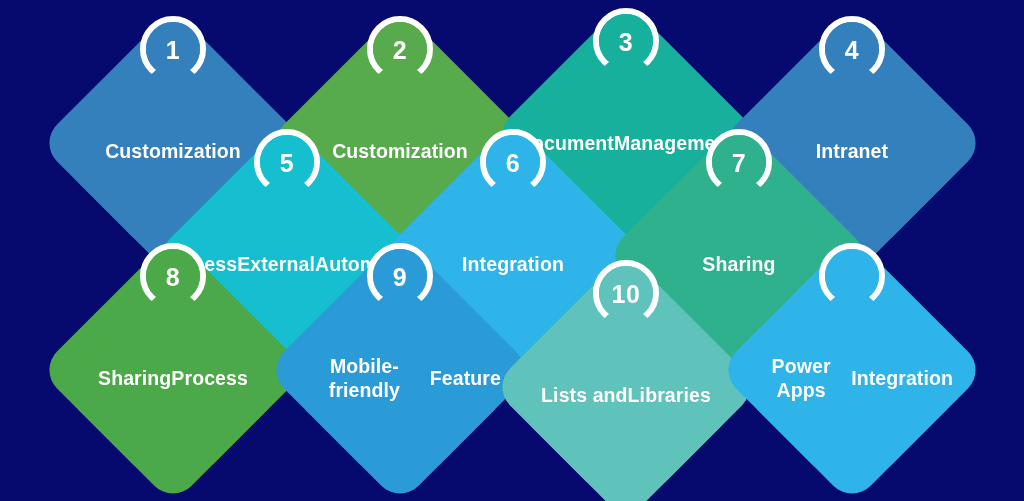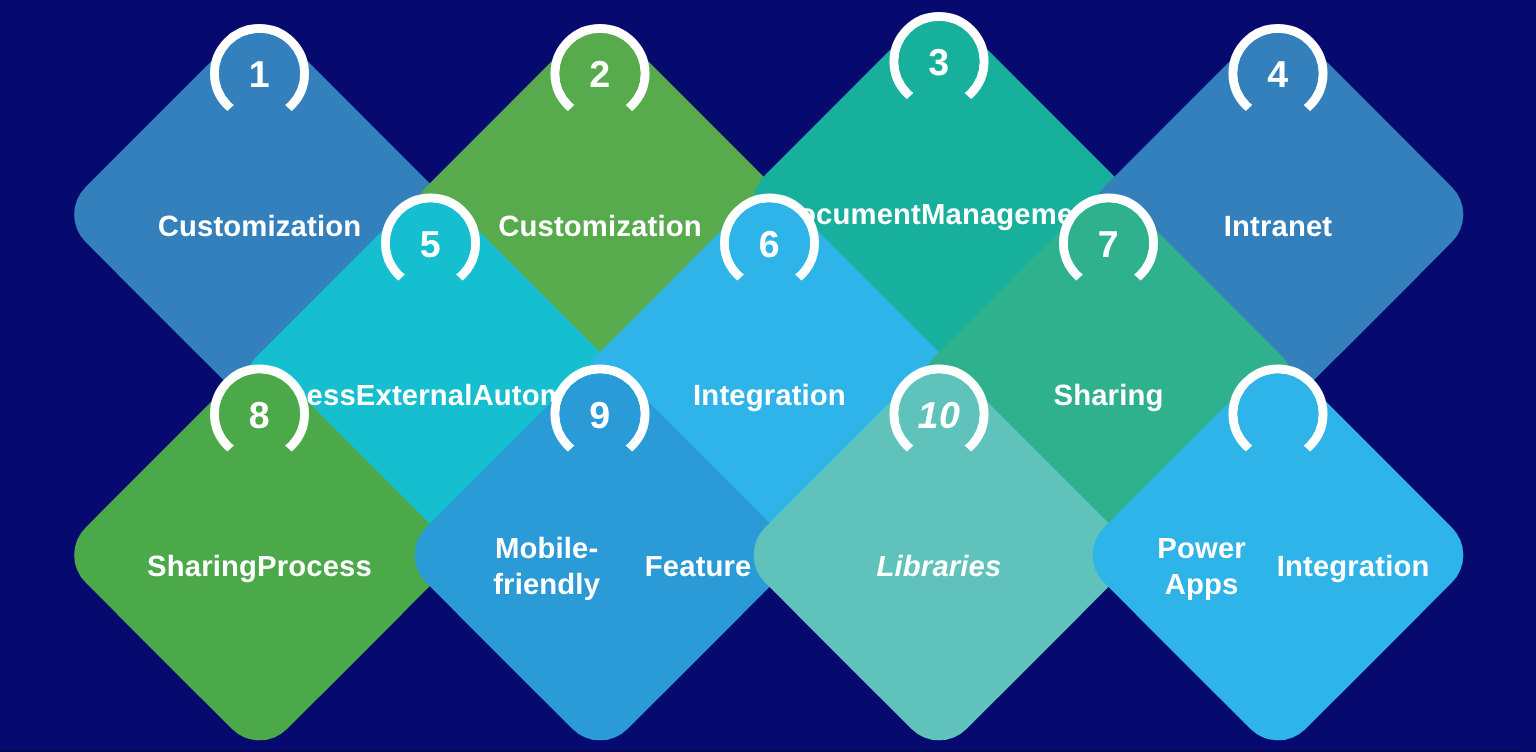--- a/index.html
+++ b/index.html
@@ -239,32 +239,33 @@
         <div class="shape2" style="background: rgb(43, 155, 216);"></div>
       </div>
       <div class="badge" style="border: none; z-index: 5;">
         <div class="num">9</div>
       </div>
       <div class="label">
         <span>Mobile-friendly</span>
         <span>Feature</span>
       </div>
     </div>
-    <div class="node" style="left: 531px; top: 275px; font-style: italic;">
+    <div class="node" style="left: 531px; top: 292px;">
       <div class="shape" style="background: rgb(95, 195, 188);"></div>
       <div class="badge">
         <div class="disc" style="background: rgb(95, 195, 188);"></div>
       </div>
       <div class="vertexcap">
         <div class="shape2" style="background: rgb(95, 195, 188);"></div>
       </div>
       <div class="badge" style="border: none; z-index: 5;">
         <div class="num">10</div>
       </div>
       <div class="label">
+        <span>Lists and</span>
         <span>Libraries</span>
       </div>
     </div>
     <div class="node" style="left: 757px; top: 275px;">
       <div class="shape" style="background: rgb(46, 180, 232);"></div>
       <div class="badge">
         <div class="disc" style="background: rgb(46, 180, 232);"></div>
       </div>
       <div class="vertexcap">
         <div class="shape2" style="background: rgb(46, 180, 232);"></div>

